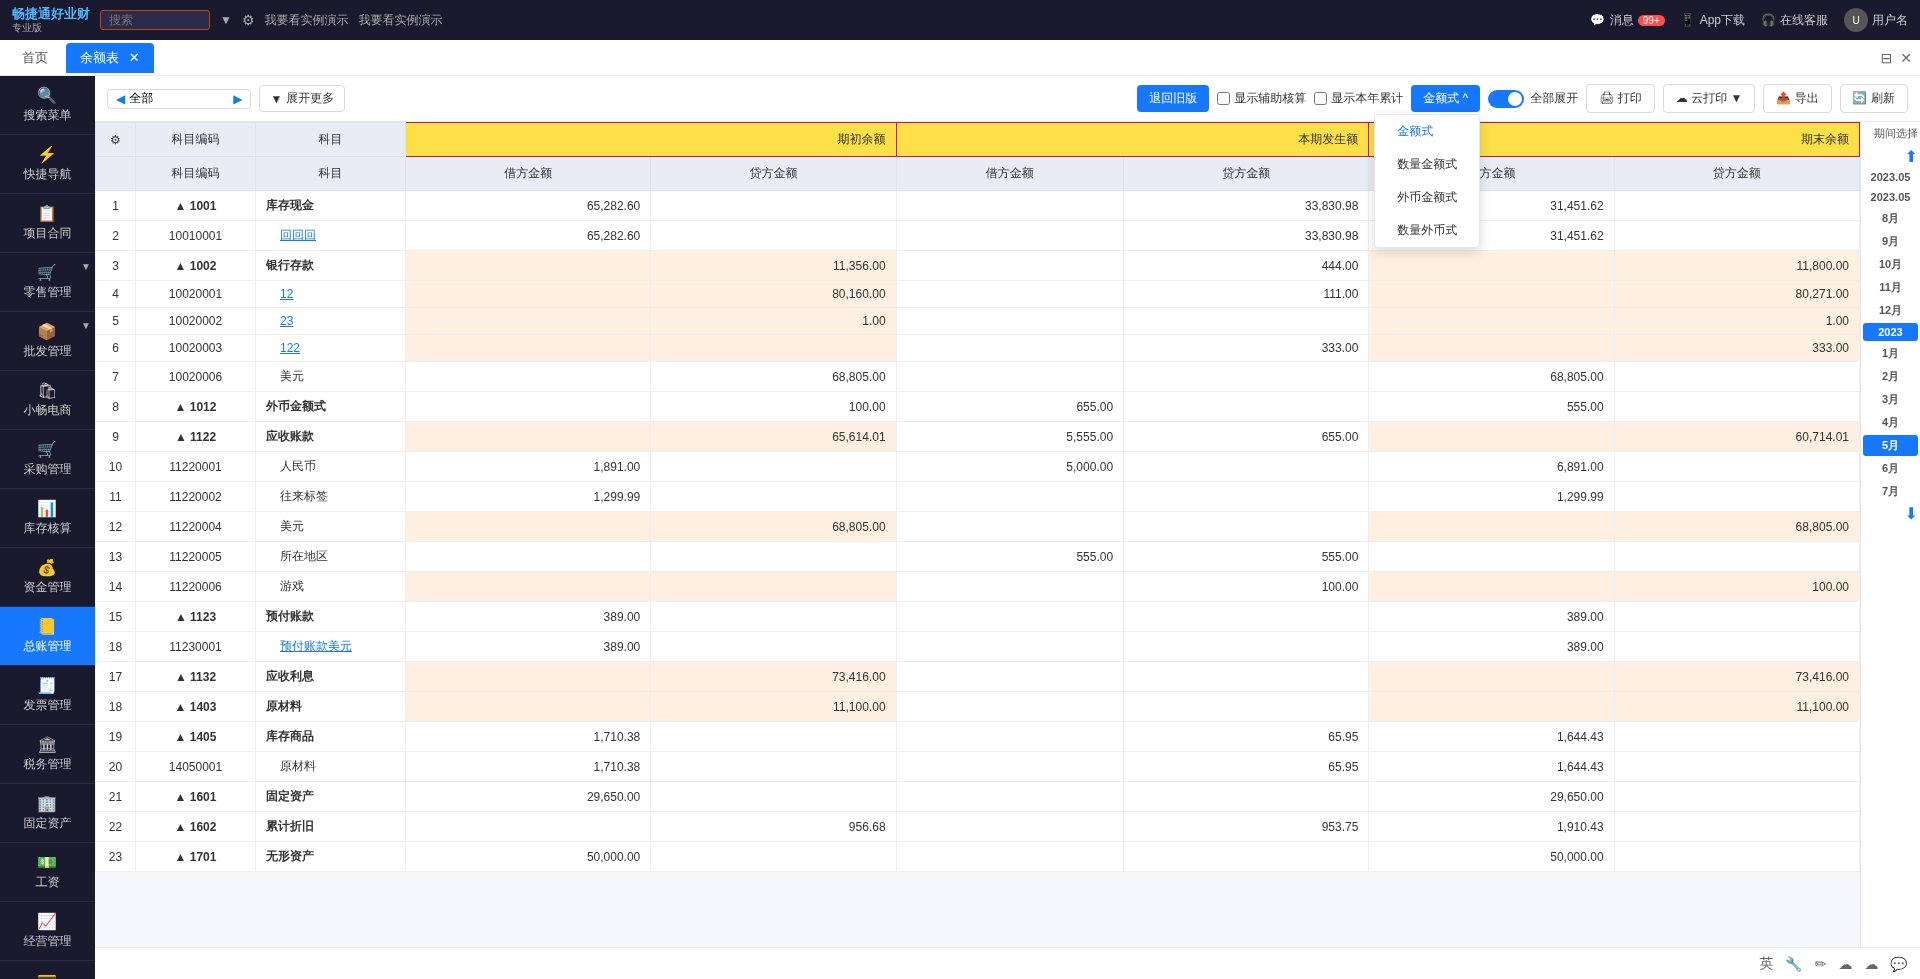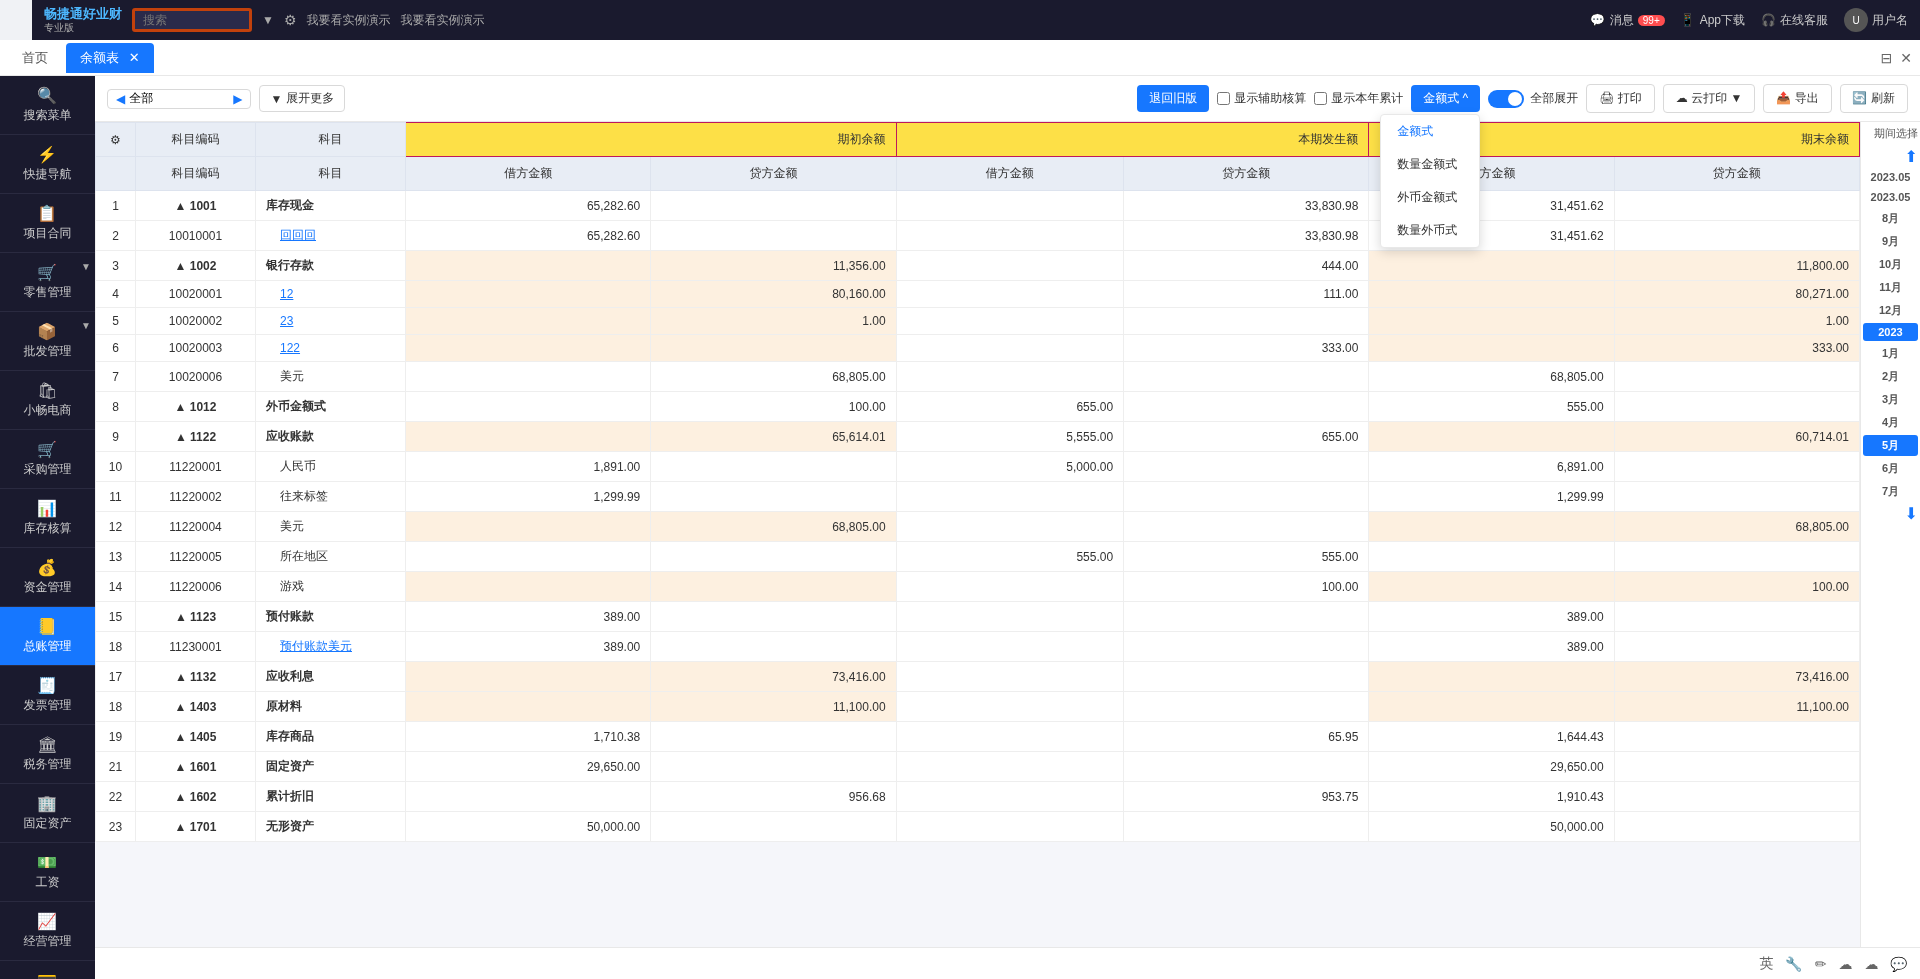--- a/index.html
+++ b/index.html
@@ -7,31 +7,30 @@
 
     
     .top-bar {
       height: 40px;
       background: #1a1a2e;
       display: flex;
       align-items: center;
       padding: 0 12px;
       justify-content: space-between;
       color: #ccc;
-      margin-left: 32px;
     }
     .top-bar-left { display: flex; align-items: center; gap: 10px; }
     .top-bar-input {
       background: #2a2a4a;
-      border: 3px solid #c2410c;
+      border: 1px solid #c2410c;
       border-radius: 3px;
       padding: 2px 8px;
       color: #ccc;
       font-size: 12px;
-      width: 120px;
+      width: 110px;
     }
     .top-bar-right { display: flex; align-items: center; gap: 16px; font-size: 12px; }
     .top-bar-btn { cursor: pointer; color: #ccc; display: flex; align-items: center; gap: 4px; }
     .badge { background: #ff4d4f; color: white; border-radius: 8px; padding: 0 5px; font-size: 10px; }
 
     
     .tab-bar {
       height: 36px;
       background: #fff;
       display: flex;
@@ -265,21 +264,21 @@
     .dropdown-menu {
       position: absolute;
       background: white;
       border: 1px solid #e8e8e8;
       border-radius: 4px;
       box-shadow: 0 4px 12px rgba(0,0,0,0.15);
       z-index: 1000;
       min-width: 100px;
     }
     .dropdown-menu-item {
-      padding: 8px 16px;
+      padding: 8px 22px;
       cursor: pointer;
       font-size: 12px;
       white-space: nowrap;
     }
     .dropdown-menu-item.selected { color: #1677ff; }
 
     
     .bottom-bar {
       height: 32px;
       background: #fff;
@@ -756,20 +755,33 @@
         库存商品
       </td>
       <td class="td-right ">1,710.38</td>
       <td class="td-right "></td>
       <td class="td-right"></td>
       <td class="td-right">65.95</td>
       <td class="td-right ">1,644.43</td>
       <td class="td-right "></td>
     </tr>
                 <tr>
+      <td class="td-center">20</td>
+      <td class="td-center ">14050001</td>
+      <td class=" " style="padding-left: 24px">
+        原材料
+      </td>
+      <td class="td-right ">1,710.38</td>
+      <td class="td-right "></td>
+      <td class="td-right"></td>
+      <td class="td-right">65.95</td>
+      <td class="td-right ">1,644.43</td>
+      <td class="td-right "></td>
+    </tr>
+                <tr>
       <td class="td-center">21</td>
       <td class="td-center td-bold">▲ 1601</td>
       <td class="td-bold " style="padding-left: 10px">
         固定资产
       </td>
       <td class="td-right ">29,650.00</td>
       <td class="td-right "></td>
       <td class="td-right"></td>
       <td class="td-right"></td>
       <td class="td-right ">29,650.00</td>

